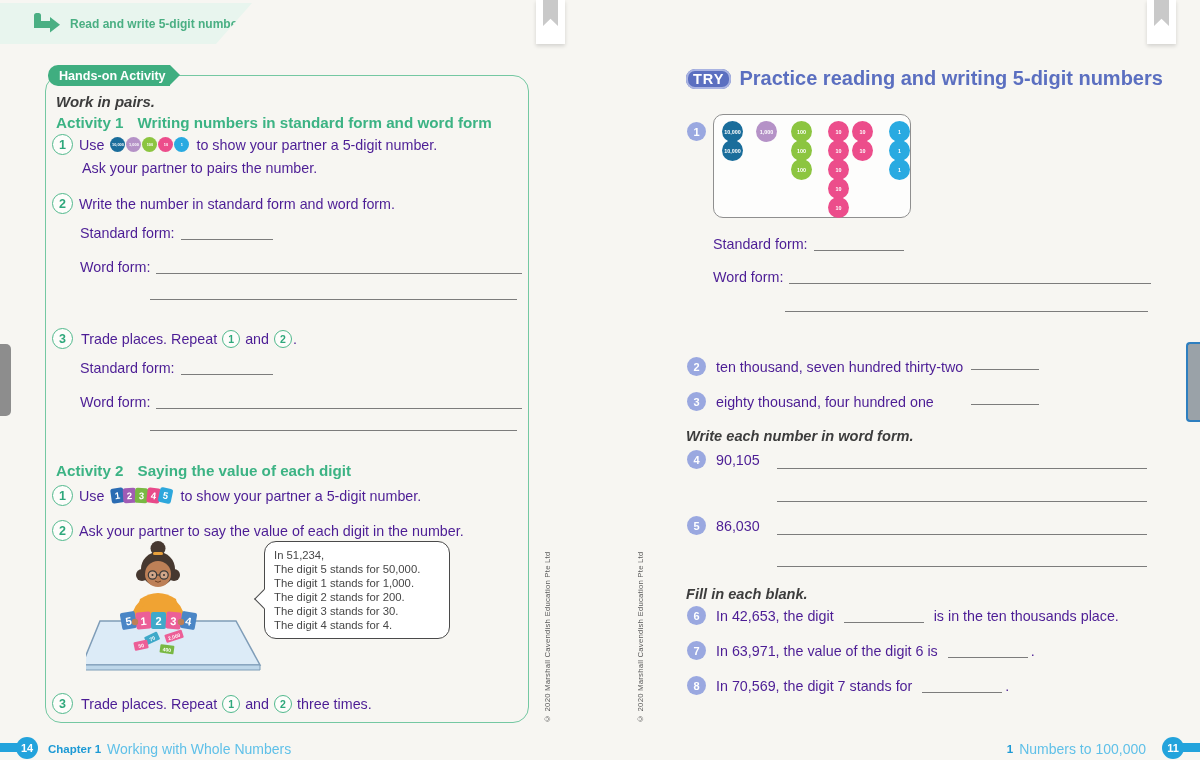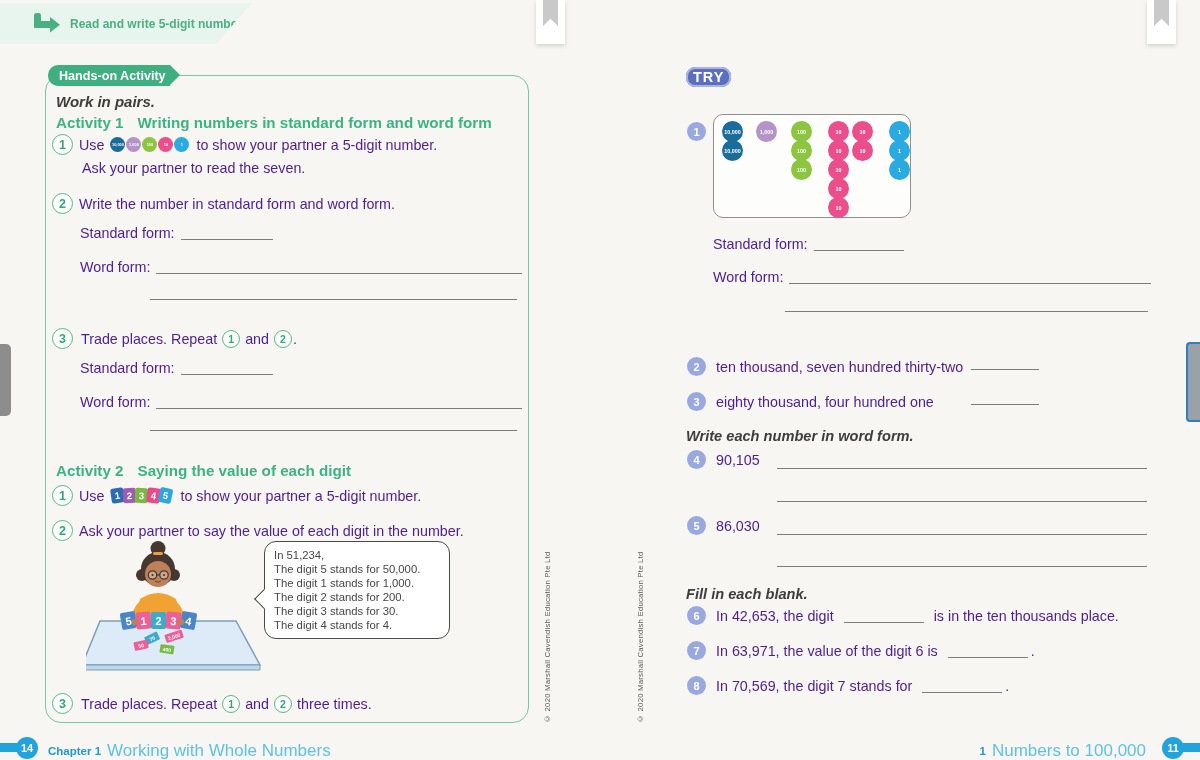--- a/index.html
+++ b/index.html
@@ -70,21 +70,21 @@
     padding:2px 7px; border-radius:9px; box-shadow:0 0 0 2px #aab4e2 inset; }
   .page-heading { font-size:20px; font-weight:800; color:#5b6fc0; }
   .q-badge { flex:0 0 auto; width:19px; height:19px; border-radius:50%; background:#9aa8e0; color:#fff;
     font-weight:700; font-size:11px; display:flex; align-items:center; justify-content:center; }
 
   
   .pg-circle { position:absolute; width:22px; height:22px; border-radius:50%; background:#23a3dc; color:#fff;
     font-weight:700; font-size:11px; display:flex; align-items:center; justify-content:center; }
   .pg-tab { position:absolute; height:9px; background:#23a3dc; }
   .footer-bold { font-weight:700; color:#1d9ad5; font-size:11.5px; }
-  .footer-light { color:#5fc0e8; font-size:17px; }
+  .footer-light { color:#5fc0e8; font-size:14px; }
 
   .copyright { width:16px; font-size:7.8px; color:#5a5a5a; writing-mode:vertical-rl; transform:rotate(180deg);
     white-space:nowrap; letter-spacing:.2px; }
 
   .edge-tab-left { left:0; top:344px; width:11px; height:72px; background:#8d8d8d; border-radius:0 5px 5px 0; }
   .edge-tab-right { left:1186px; top:342px; width:14px; height:80px; background:#9aa2a8;
     border:2px solid #2e7fc0; border-right:none; border-radius:4px 0 0 4px; }
 </style>
 </head>
 <body>
@@ -135,21 +135,21 @@
         </div>
         <div class="disc-col">
           <div class="disc" style="background: rgb(236, 77, 139);">10</div>
         </div>
         <div class="disc-col">
           <div class="disc" style="background: rgb(41, 170, 225);">1</div>
         </div>
       </span>
     <span class="t">to show your partner a 5-digit number.</span>
   </div>
-  <div class="abs t" style="left:82px;top:160px;">Ask your partner to read the seven.</div>
+  <div class="abs t" style="left:82px;top:160px;">Ask your partner to pairs the number.</div>
 
   <div class="abs fx" style="left:52px;top:193px;">
     <span class="stepnum">2</span>
     <span class="t">Write the number in standard form and word form.</span>
   </div>
 
   <div class="abs fx" style="left:80px;top:225px;">
     <span class="t">Standard form:</span>
     <span class="blank w92"></span>
   </div>
@@ -284,20 +284,21 @@
     <span class="t">and</span>
     <span class="refnum">2</span>
     <span class="t">three times.</span>
   </div>
 
   <div class="abs copyright" style="left:543px;top:548px;height:175px;">© 2020 Marshall Cavendish Education Pte Ltd</div>
   <div class="abs copyright" style="left:636px;top:548px;height:175px;">© 2020 Marshall Cavendish Education Pte Ltd</div>
 
   <div class="abs fx" style="left:686px;top:67px;gap:8px;">
     <span class="try-badge">TRY</span>
+    <span class="page-heading">Practice reading and writing 5-digit numbers</span>
   </div>
 
 
   <div class="abs q-badge" style="left:687px;top:122px;">1</div>
   <div class="abs disc-box">
       <div class="disc-col">
         <div class="disc" style="background: rgb(26, 109, 155);">10,000</div>
         <div class="disc" style="background: rgb(26, 109, 155);">10,000</div>
       </div>
       <div class="disc-col">

